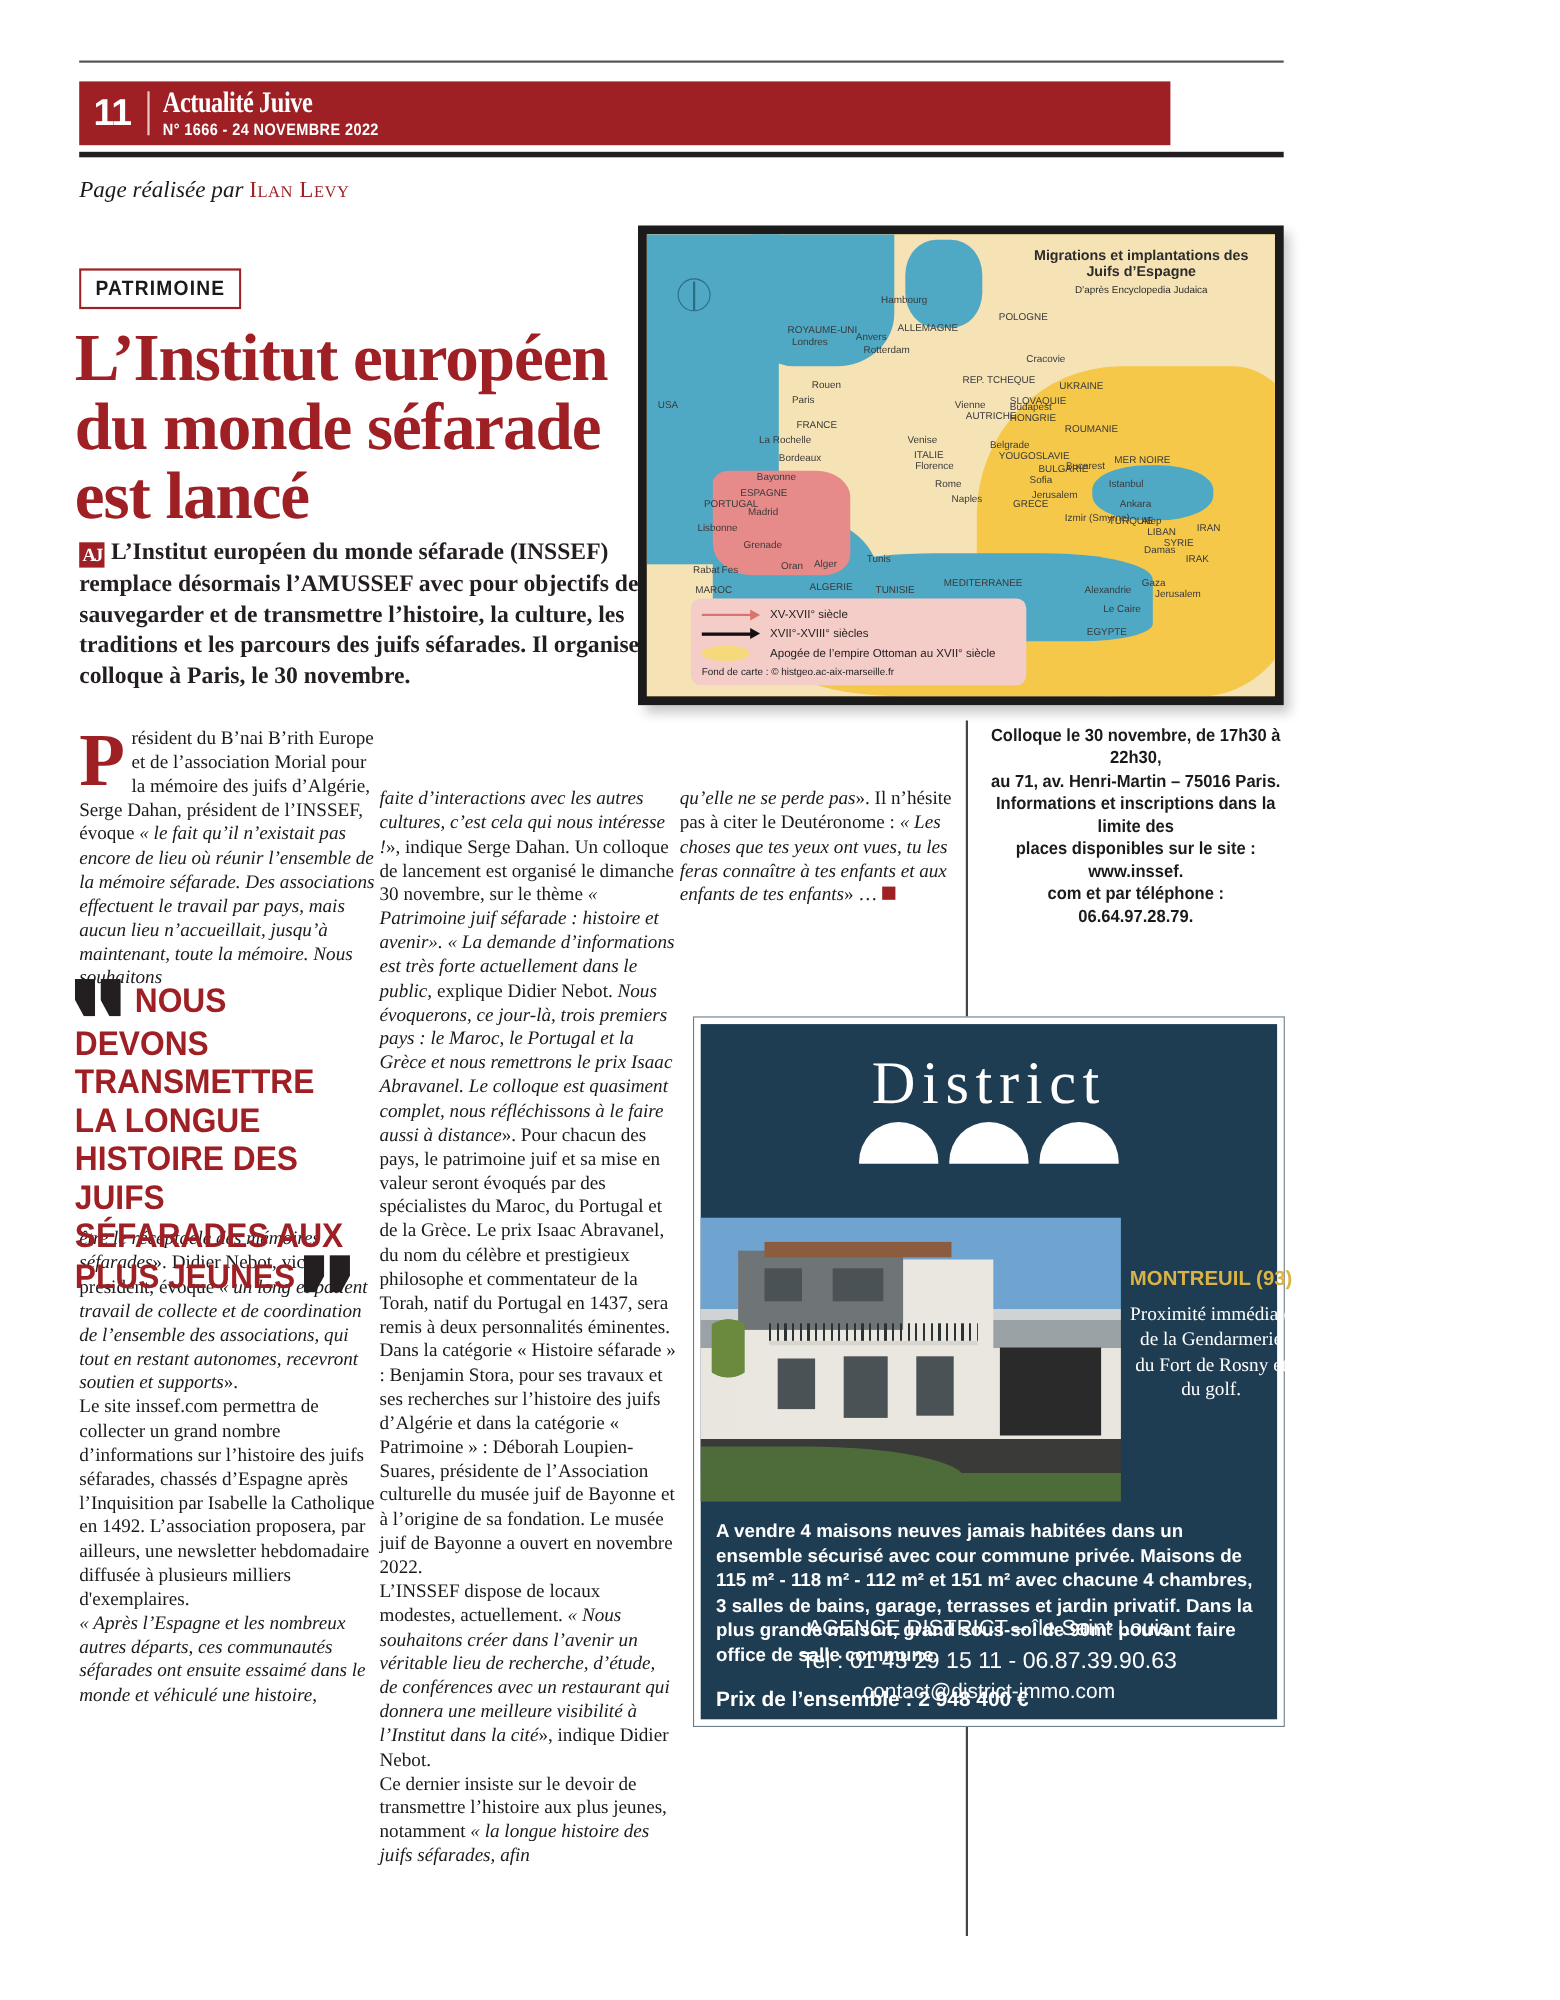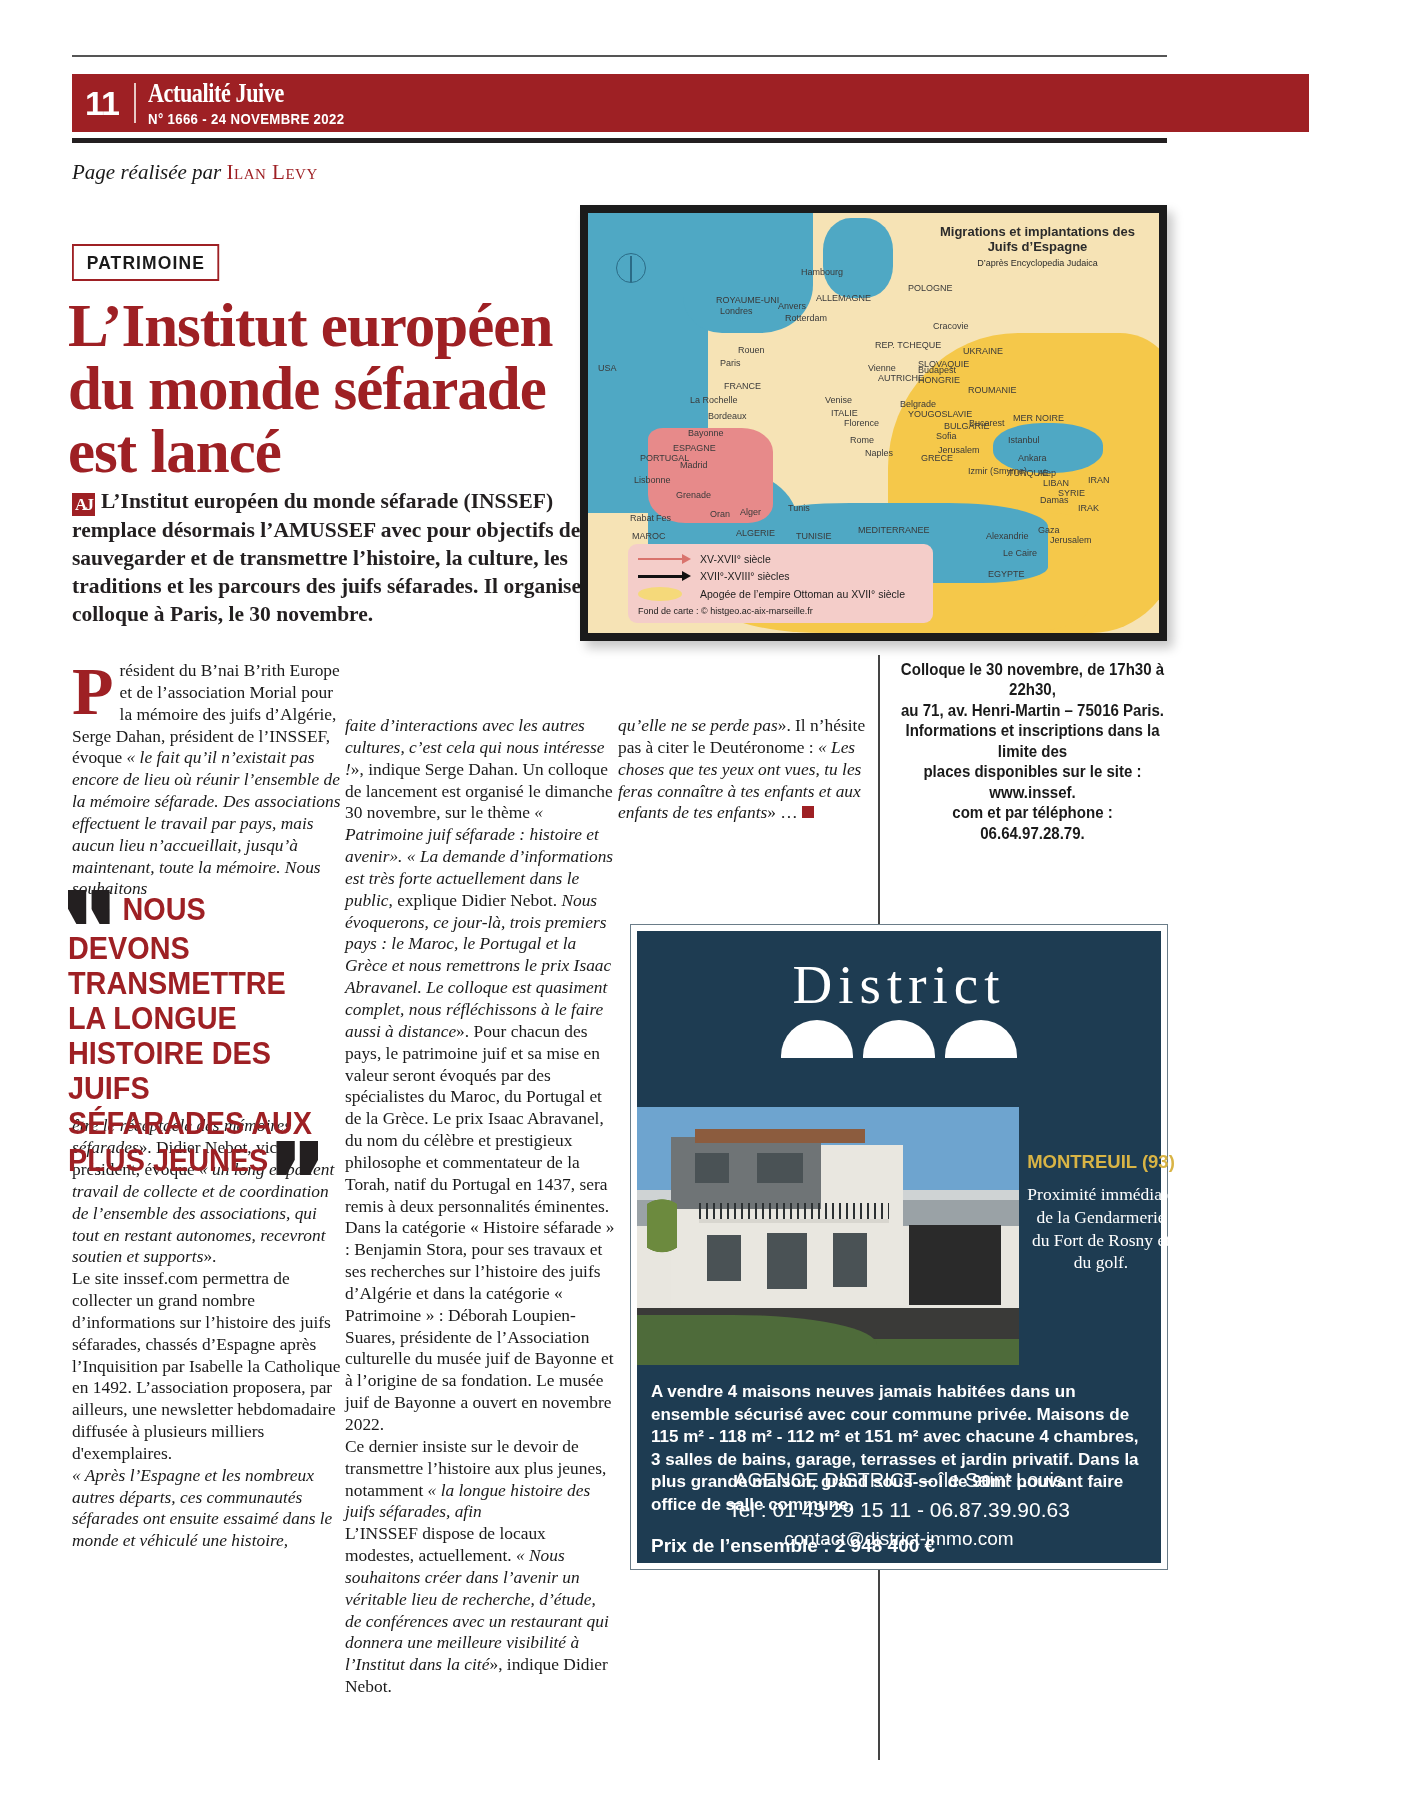--- a/index.html
+++ b/index.html
@@ -10,21 +10,21 @@
     font-family:"Liberation Serif", serif;
     color:#1a1a1a;
     overflow:hidden;
     position:relative;
   }
   .page { position:absolute; inset:0; }
 
   
   .rule-top { position:absolute; left:72px; top:55px; width:1095px; height:2px; background:#555; }
   .masthead {
-    position:absolute; left:72px; top:74px; width:1237px; height:58px;
+    position:absolute; left:72px; top:74px; width:992px; height:58px;
     background:#9e2024; display:flex; align-items:center;
   }
   .masthead-page {
     width:60px; text-align:center; color:#fff;
     font-family:"Liberation Sans", sans-serif; font-weight:bold;
     font-size:34px; letter-spacing:-1px;
   }
   .masthead-divider { width:2px; height:40px; background:#e8c9c5; margin:0 12px 0 2px; }
   .masthead-texts { display:flex; flex-direction:column; justify-content:center; line-height:1; }
   .masthead-title {
@@ -300,21 +300,21 @@
           <div class="map-label" style="left: 290px; top: 160px;">AUTRICHE</div>
           <div class="map-label" style="left: 330px; top: 162px;">HONGRIE</div>
           <div class="map-label" style="left: 280px; top: 150px;">Vienne</div>
           <div class="map-label" style="left: 330px; top: 152px;">Budapest</div>
           <div class="map-label" style="left: 136px; top: 168px;">FRANCE</div>
           <div class="map-label" style="left: 102px; top: 182px;">La Rochelle</div>
           <div class="map-label" style="left: 120px; top: 198px;">Bordeaux</div>
           <div class="map-label" style="left: 380px; top: 172px;">ROUMANIE</div>
           <div class="map-label" style="left: 243px; top: 195px;">ITALIE</div>
           <div class="map-label" style="left: 237px; top: 182px;">Venise</div>
-          <div class="map-label" style="left: 256px; top: 205px;">Florence</div>
+          <div class="map-label" style="left: 244px; top: 205px;">Florence</div>
           <div class="map-label" style="left: 100px; top: 215px;">Bayonne</div>
           <div class="map-label" style="left: 320px; top: 196px;">YOUGOSLAVIE</div>
           <div class="map-label" style="left: 312px; top: 186px;">Belgrade</div>
           <div class="map-label" style="left: 381px; top: 188px; margin-top: 17px;">Bucarest</div>
           <div class="map-label" style="left: 356px; top: 208px;">BULGARIE</div>
           <div class="map-label" style="left: 348px; top: 218px;">Sofia</div>
           <div class="map-label" style="left: 425px; top: 200px;">MER NOIRE</div>
           <div class="map-label" style="left: 262px; top: 222px;">Rome</div>
           <div class="map-label" style="left: 277px; top: 235px;">Naples</div>
           <div class="map-label" style="left: 403px; top: 222px; padding-left: 17px;">Istanbul</div>
@@ -380,22 +380,22 @@
     <p><span class="dropcap">P</span><span>résident du B’nai B’rith Europe et de l’association Morial pour la mémoire des juifs d’Algérie, Serge Dahan, président de l’INSSEF, évoque </span><i>« le fait qu’il n’existait pas encore de lieu où réunir l’ensemble de la mémoire séfarade. Des associations effectuent le travail par pays, mais aucun lieu n’accueillait, jusqu’à maintenant, toute la mémoire. Nous souhaitons </i></p>
     <div style="height:215px"></div>
     <p><i>être le réceptacle des mémoires séfarades</i><span>». Didier Nebot, vice-président, évoque </span><i>« un long et patient travail de collecte et de coordination de l’ensemble des associations, qui tout en restant autonomes, recevront soutien et supports</i><span>».</span></p>
     <p>Le site inssef.com permettra de collecter un grand nombre d’informations sur l’histoire des juifs séfarades, chassés d’Espagne après l’Inquisition par Isabelle la Catholique en 1492. L’association proposera, par ailleurs, une newsletter hebdomadaire diffusée à plusieurs milliers d'exemplaires.</p>
     <p><i>« Après l’Espagne et les nombreux autres départs, ces communautés séfarades ont ensuite essaimé dans le monde et véhiculé une histoire,</i></p>
   </div>
 
   <div class="col col2">
     <div style="height:55px"></div>
     <p><i>faite d’interactions avec les autres cultures, c’est cela qui nous intéresse !</i><span>», indique Serge Dahan. Un colloque de lancement est organisé le dimanche 30 novembre, sur le thème </span><i>« Patrimoine juif séfarade : histoire et avenir».</i><i> « La demande d’informations est très forte actuellement dans le public, </i><span>explique Didier Nebot. </span><i>Nous évoquerons, ce jour-là, trois premiers pays : le Maroc, le Portugal et la Grèce et nous remettrons le prix Isaac Abravanel. Le colloque est quasiment complet, nous réfléchissons à le faire aussi à distance</i><span>». Pour chacun des pays, le patrimoine juif et sa mise en valeur seront évoqués par des spécialistes du Maroc, du Portugal et de la Grèce. Le prix Isaac Abravanel, du nom du célèbre et prestigieux philosophe et commentateur de la Torah, natif du Portugal en 1437, sera remis à deux personnalités éminentes. Dans la catégorie « Histoire séfarade » : Benjamin Stora, pour ses travaux et ses recherches sur l’histoire des juifs d’Algérie et dans la catégorie « Patrimoine » : Déborah Loupien-Suares, présidente de l’Association culturelle du musée juif de Bayonne et à l’origine de sa fondation. Le musée juif de Bayonne a ouvert en novembre 2022.</span></p>
+    <p><span>L’INSSEF dispose de locaux modestes, actuellement. </span><i>« Nous souhaitons créer dans l’avenir un véritable lieu de recherche, d’étude, de conférences avec un restaurant qui donnera une meilleure visibilité à l’Institut dans la cité</i><span>», indique Didier Nebot.</span></p>
     <p><span>Ce dernier insiste sur le devoir de transmettre l’histoire aux plus jeunes, notamment </span><i>« la longue histoire des juifs séfarades, afin</i></p>
-    <p><span>L’INSSEF dispose de locaux modestes, actuellement. </span><i>« Nous souhaitons créer dans l’avenir un véritable lieu de recherche, d’étude, de conférences avec un restaurant qui donnera une meilleure visibilité à l’Institut dans la cité</i><span>», indique Didier Nebot.</span></p>
   </div>
 
   <div class="col col3">
     <div style="height:55px"></div>
     <p><i>qu’elle ne se perde pas</i><span>». Il n’hésite pas à citer le Deutéronome : </span><i>« Les choses que tes yeux ont vues, tu les feras connaître à tes enfants et aux enfants de tes enfants</i><span>» …</span><span class="endmark"></span></p>
   </div>
 
   <div class="pullquote">
     <div class="pq-text">
       <span class="qmark open"><span></span><span></span></span>

